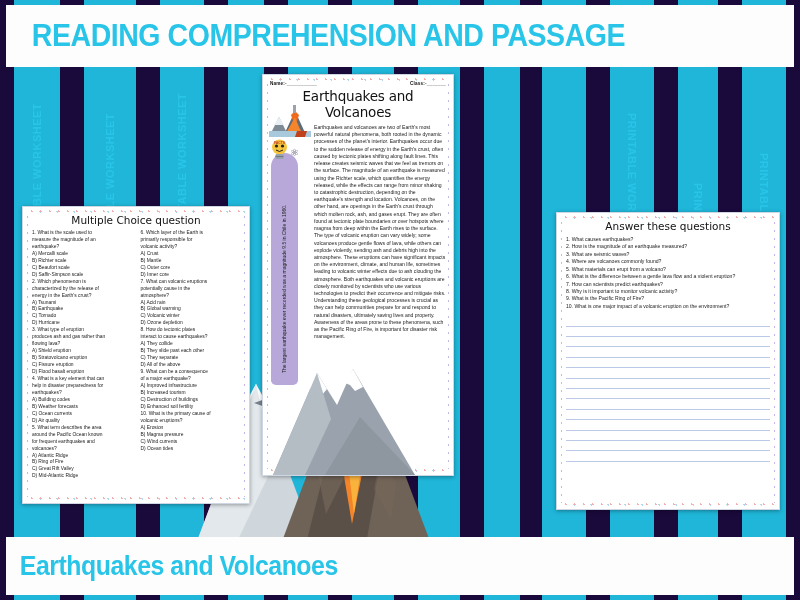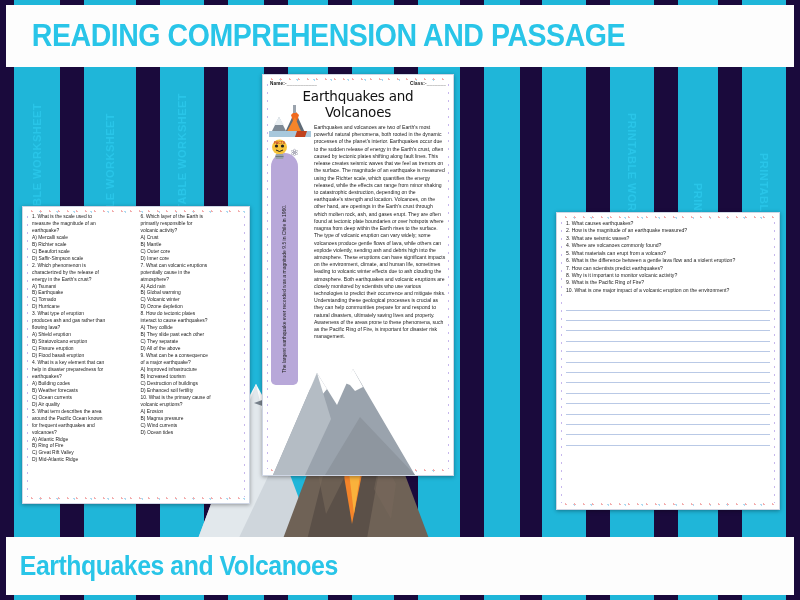--- a/index.html
+++ b/index.html
@@ -301,20 +301,21 @@
     </div>
   </div>
 </div>
 
 <div class="card" id="mcq-card">
   <div class="dotline-top"></div>
   <div class="dotline-bot"></div>
   <div class="card-side cs-l"></div>
   <div class="card-side cs-r"></div>
   <div class="mcq-inner">
+    <div class="mcq-title">Multiple Choice question</div>
     <div class="mcq-cols">
       <div class="mcq-col" id="mcq-col-1">
           <div class="q-line">1. What is the scale used to</div>
           <div class="q-line">measure the magnitude of an</div>
           <div class="q-line">earthquake?</div>
           <div class="q-line">A) Mercalli scale</div>
           <div class="q-line">B) Richter scale</div>
           <div class="q-line">C) Beaufort scale</div>
           <div class="q-line">D) Saffir-Simpson scale</div>
           <div class="q-line">2. Which phenomenon is</div>
@@ -384,20 +385,21 @@
     </div>
   </div>
 </div>
 
 <div class="card" id="answers-card">
   <div class="dotline-top"></div>
   <div class="dotline-bot"></div>
   <div class="card-side cs-l"></div>
   <div class="card-side cs-r"></div>
   <div class="ans-inner">
+    <div class="ans-title">Answer these questions</div>
     <div id="ans-q-list">
         <div class="ans-q">1. What causes earthquakes?</div>
         <div class="ans-q">2. How is the magnitude of an earthquake measured?</div>
         <div class="ans-q">3. What are seismic waves?</div>
         <div class="ans-q">4. Where are volcanoes commonly found?</div>
         <div class="ans-q">5. What materials can erupt from a volcano?</div>
         <div class="ans-q">6. What is the difference between a gentle lava flow and a violent eruption?</div>
         <div class="ans-q">7. How can scientists predict earthquakes?</div>
         <div class="ans-q">8. Why is it important to monitor volcanic activity?</div>
         <div class="ans-q">9. What is the Pacific Ring of Fire?</div>

